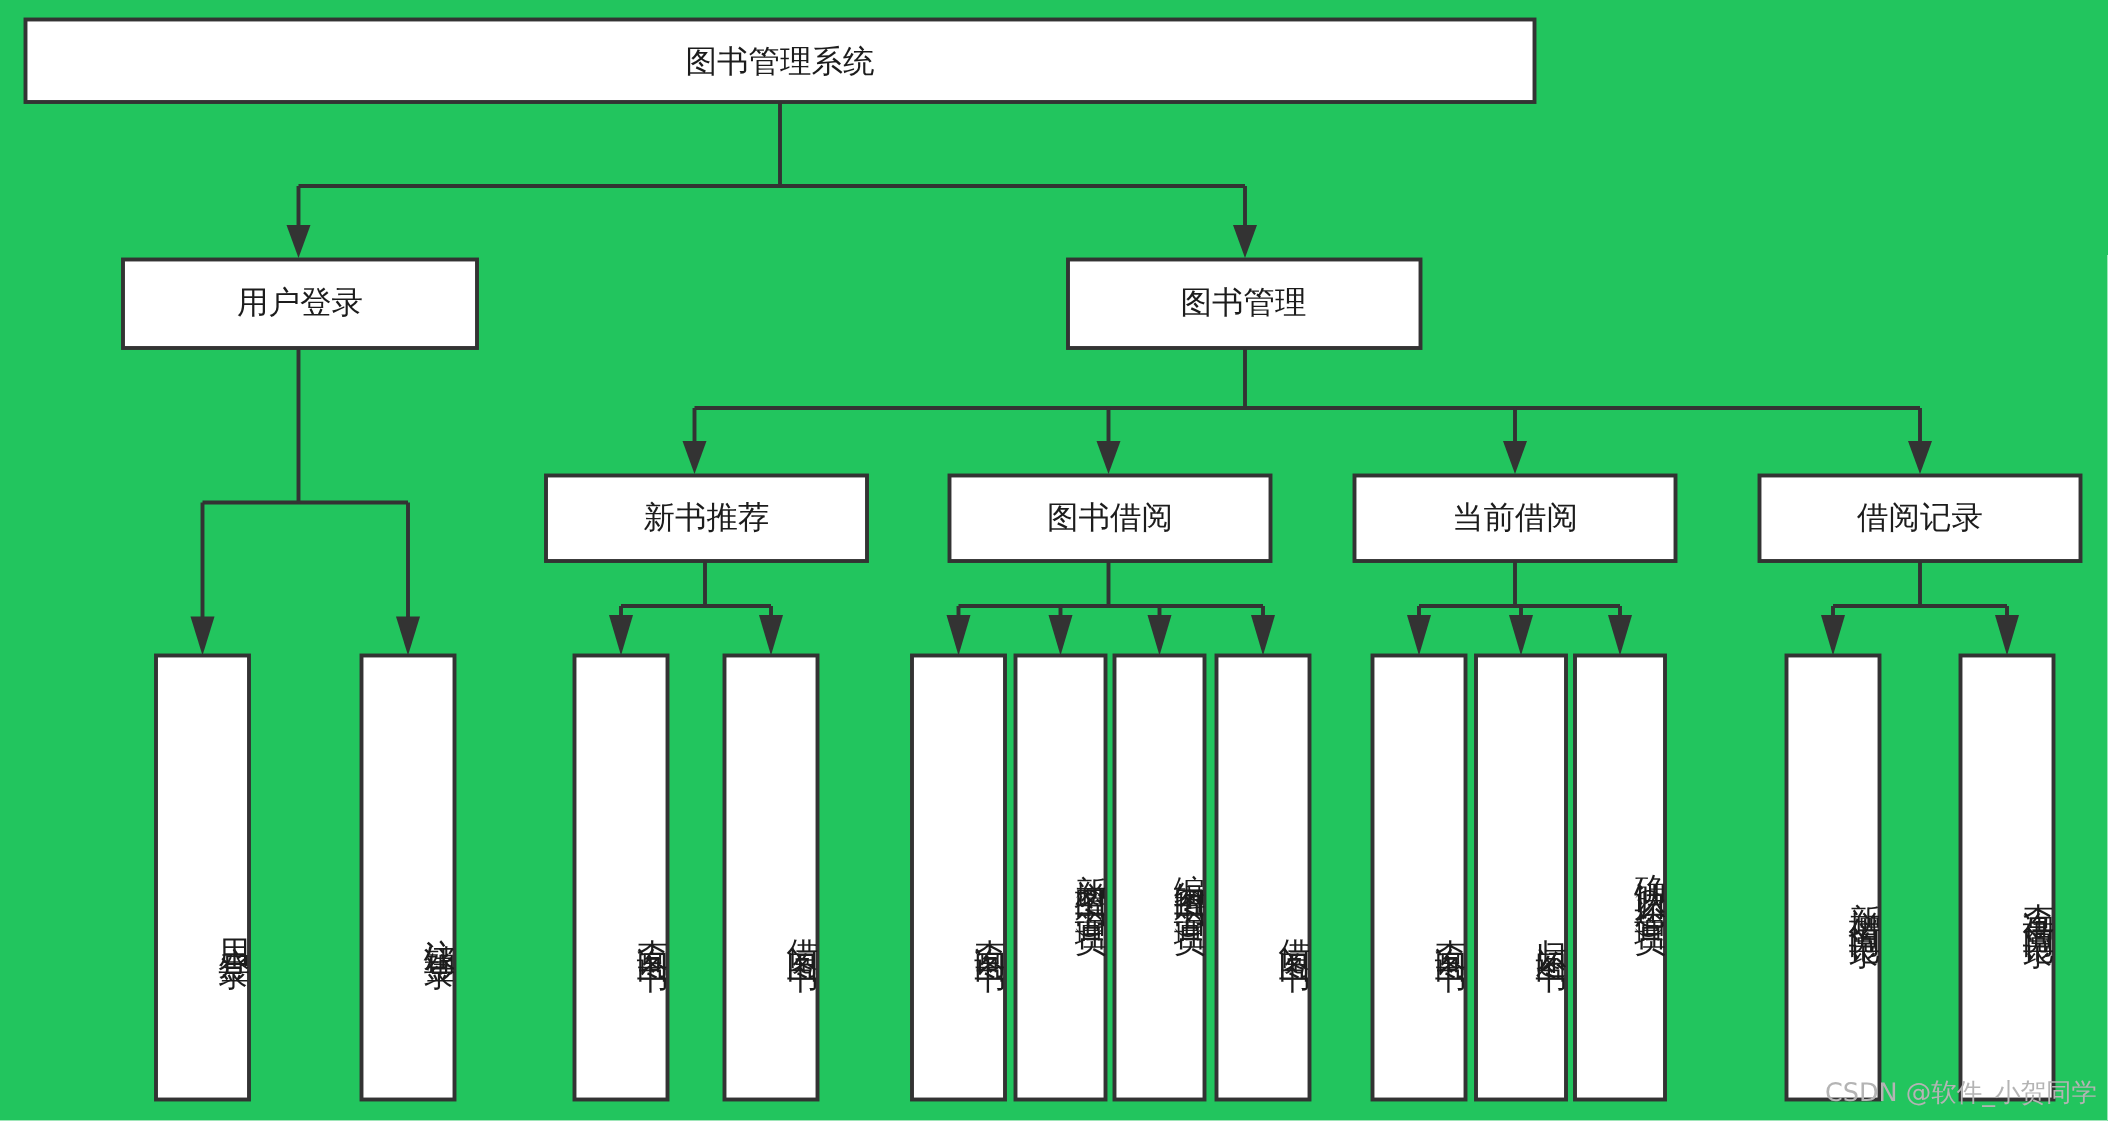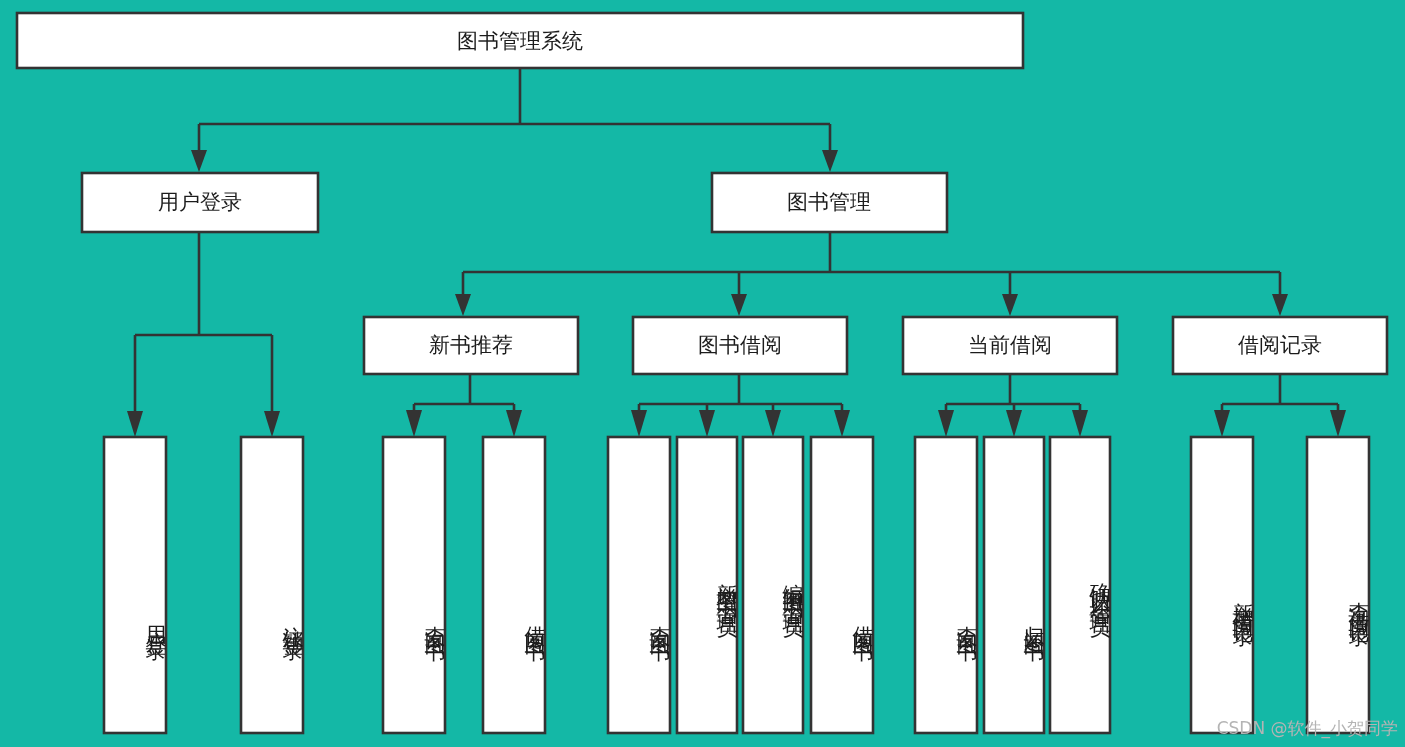--- a/index.html
+++ b/index.html
@@ -8,21 +8,21 @@
     padding: 0;
     background: #ffffff;
   }
   body {
     font-family: "DejaVu Sans", "Liberation Sans", sans-serif;
   }
   #diagram-root {
     position: relative;
     width: 1405px;
     height: 747px;
-    background: #14b8a6;
+    background: #22c55e;
     overflow: hidden;
   }
   svg.diagram-canvas {
     position: absolute;
     top: 0;
     left: 0;
     width: 1405px;
     height: 747px;
     display: block;
   }

